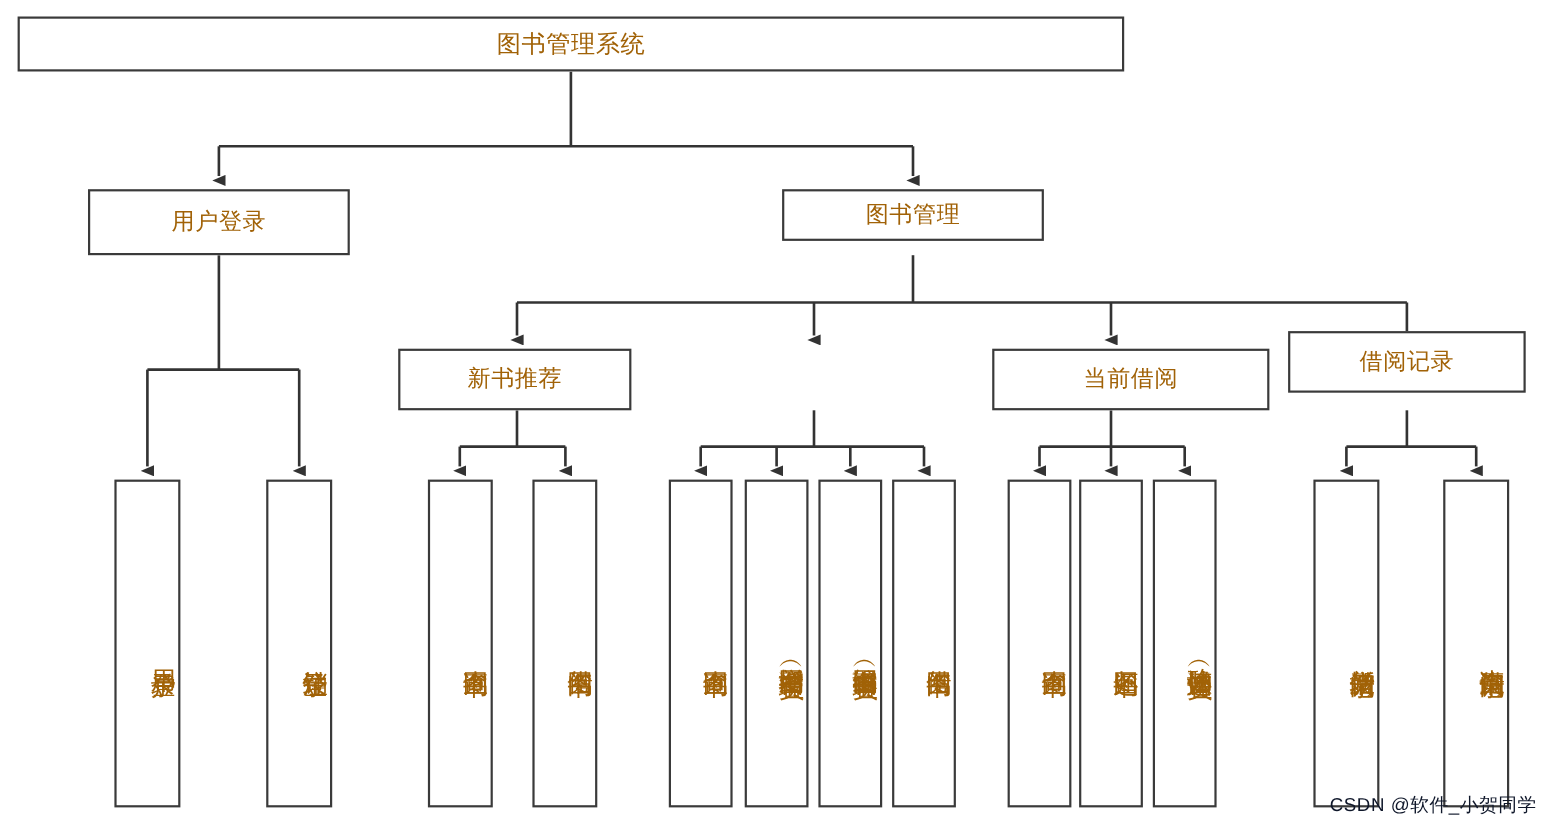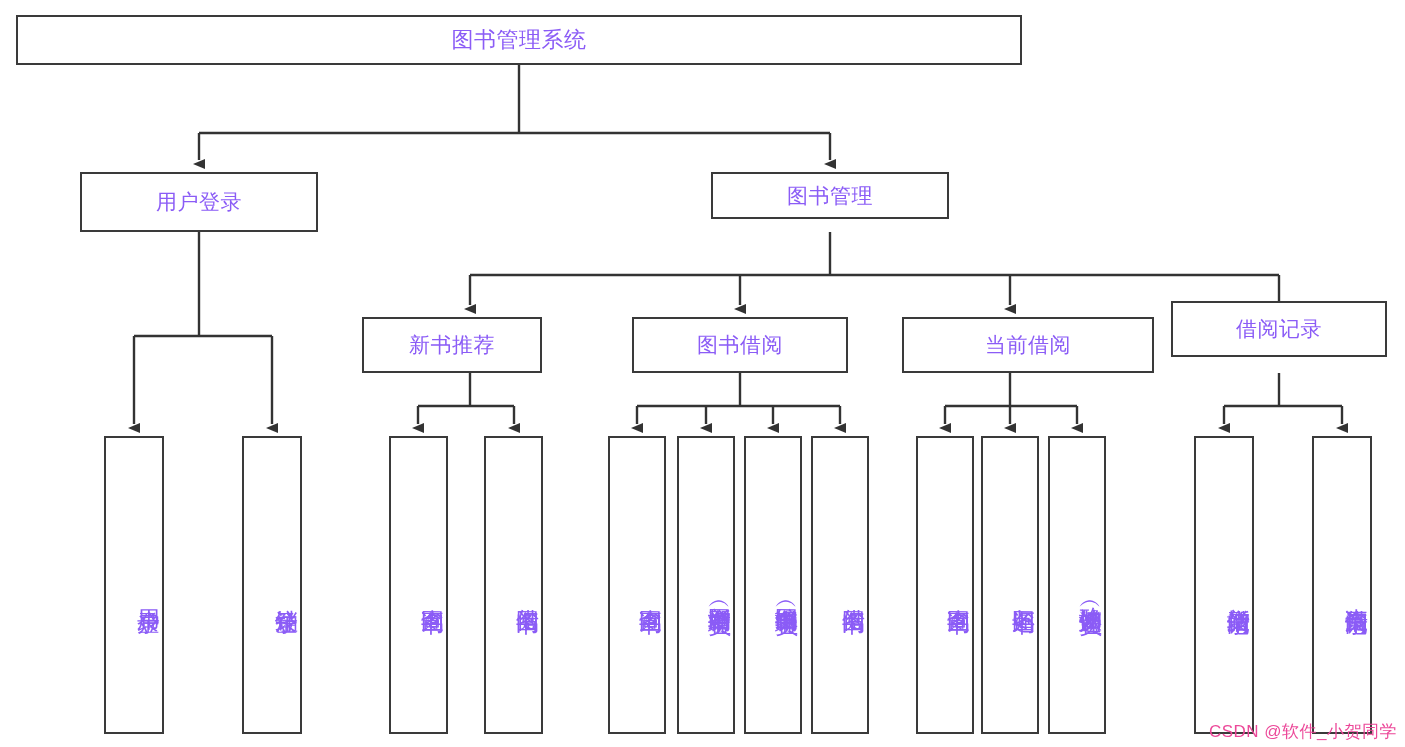--- a/index.html
+++ b/index.html
@@ -11,21 +11,21 @@
   #canvas{position:relative;width:1405px;height:747px;background:#fff;}
   svg#wires{position:absolute;left:0;top:0;width:1405px;height:747px;}
   .node{
     position:absolute;
     box-sizing:border-box;
     background:#ffffff;
     border:2px solid #3a3a3a;
     display:flex;
     align-items:center;
     justify-content:center;
-    color:#8b5cf6;
+    color:#a16207;
   }
   .node .lbl{
     display:block;
     text-align:center;
     line-height:1.12;
     letter-spacing:0.5px;
   }
   .h-node .lbl{font-size:21px;}
   .title-node .lbl{font-size:22px;}
   .v-node{
@@ -40,21 +40,21 @@
     text-orientation:upright;
     font-size:23px;
     line-height:1.18;
     letter-spacing:1px;
     white-space:nowrap;
   }
   .watermark{
     position:absolute;
     right:8px;bottom:4px;
     font-size:17px;
-    color:#ec4899;
+    color:#0f172a;
     letter-spacing:0.5px;
     white-space:nowrap;
     margin-top:16px;
   }
 </style>
 </head>
 <body>
 
 <div id="canvas">
 
@@ -112,25 +112,22 @@
     <span class="lbl">图书管理系统</span>
   </div>
 
   <div class="node h-node" style="left:80px;top:172px;width:238px;height:60px;">
     <span class="lbl">用户登录</span>
   </div>
   <div class="node h-node" style="left:711px;top:172px;width:238px;height:47px;">
     <span class="lbl">图书管理</span>
   </div>
 
-  <div class="node h-node" style="left:362px;top:317px;width:180px;height:56px;">
+  <div class="node h-node" style="left:362px;top:317px;width:212px;height:56px;">
     <span class="lbl">新书推荐</span>
-  </div>
-  <div class="node h-node" style="left:632px;top:317px;width:216px;height:56px;">
-    <span class="lbl">图书借阅</span>
   </div>
   <div class="node h-node" style="left:902px;top:317px;width:252px;height:56px;">
     <span class="lbl">当前借阅</span>
   </div>
   <div class="node h-node" style="left:1171px;top:301px;width:216px;height:56px;">
     <span class="lbl">借阅记录</span>
   </div>
 
   <div class="node v-node" style="left:104px;top:436px;width:60px;height:298px;">
     <span class="lbl">用户登录</span>

